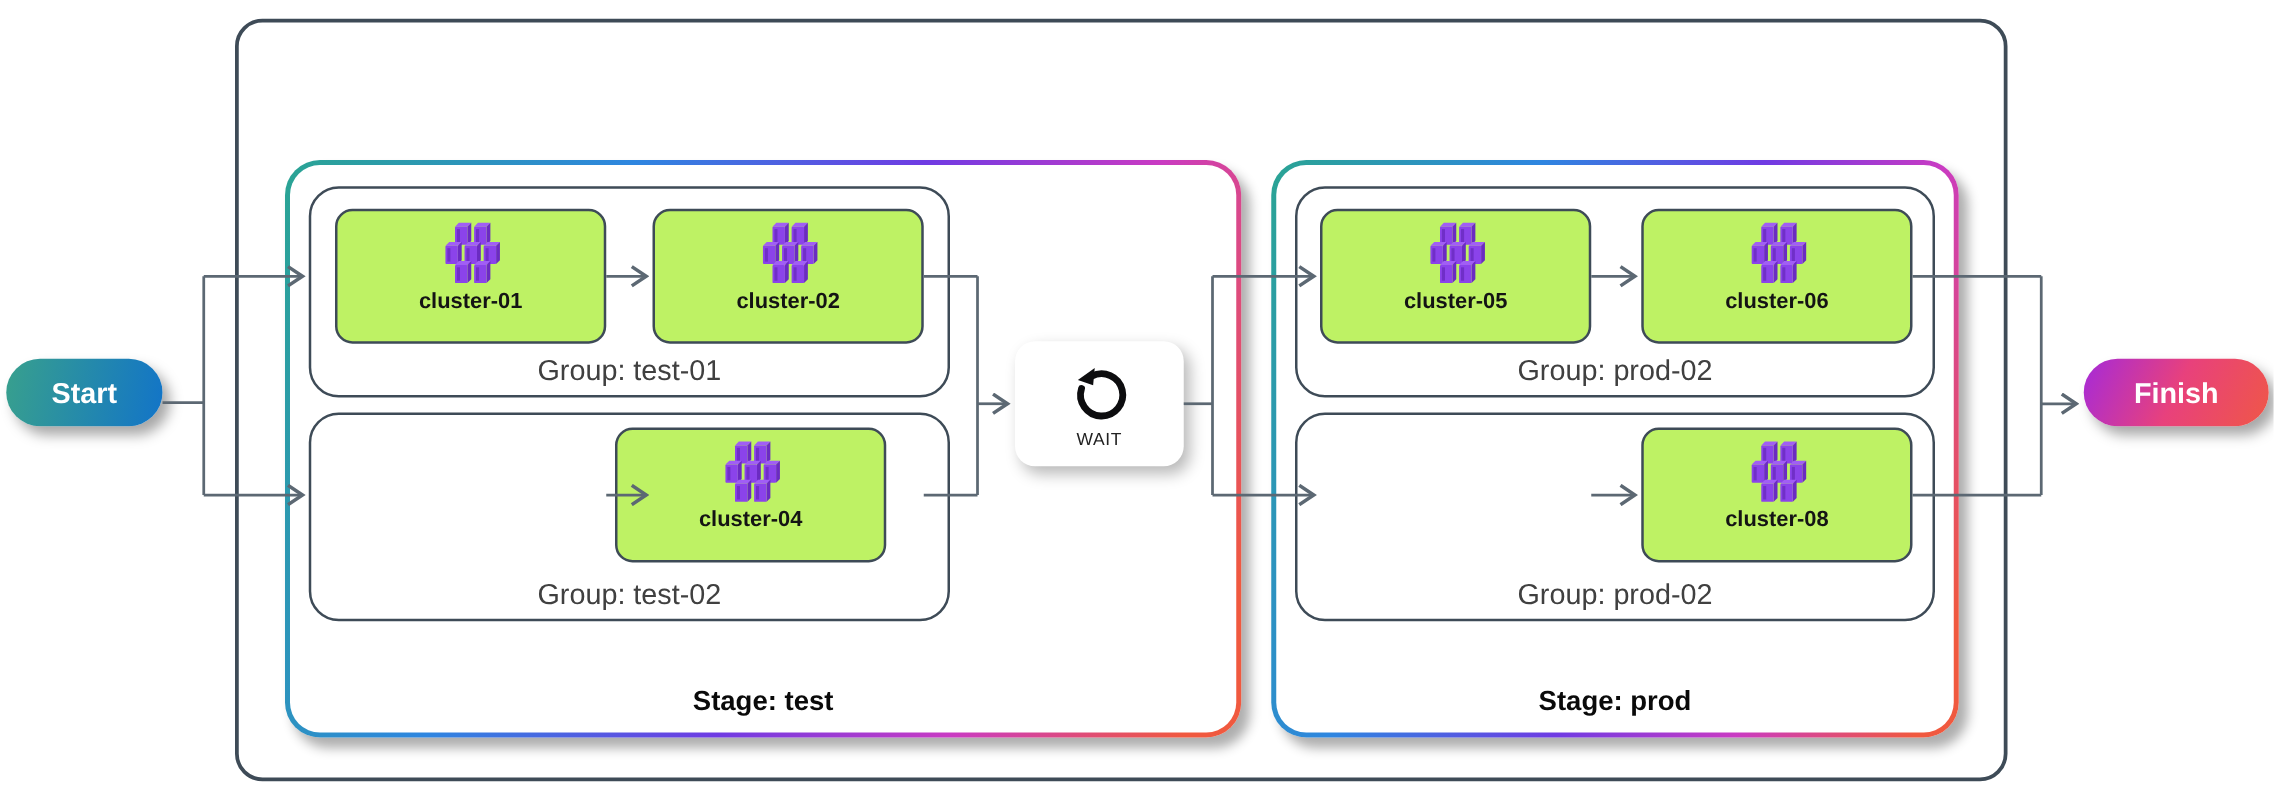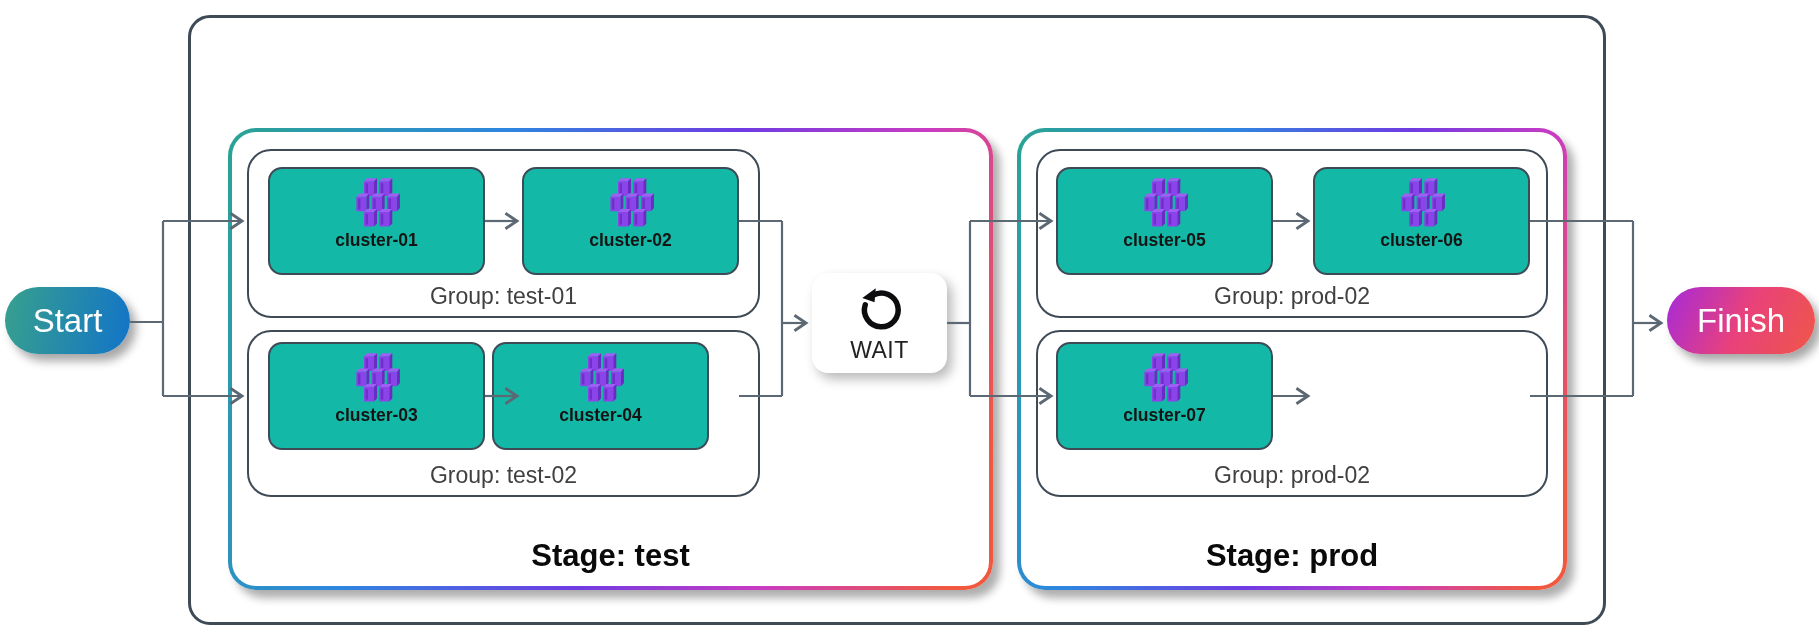--- a/index.html
+++ b/index.html
@@ -18,53 +18,53 @@
   }
   
   .stage{
     position:absolute;border-radius:28px;z-index:2;
     background:linear-gradient(110deg,var(--stage_gradient));
     box-shadow:7px 8px 9px rgba(0,0,0,.32);
   }
   .stage-inner{position:absolute;inset:4px;background:#fff;border-radius:24px;}
   .stage-label{
     position:absolute;left:0;bottom:16px;width:100%;text-align:center;
-    font-size:31px;font-weight:bold;color:#0a0a0a;
+    font-size:22px;font-weight:bold;color:#0a0a0a;
   }
   .stage-test{left:228px;top:128px;width:765px;height:462px;}
   .stage-prod{left:1017px;top:128px;width:550px;height:462px;}
   
   .group{
     position:absolute;border:2.5px solid var(--box_border);border-radius:24px;
     background:#fff;box-sizing:border-box;z-index:3;
   }
   .group-label{
     position:absolute;left:0;bottom:6px;width:100%;text-align:center;
     font-size:23px;font-weight:400;color:#404040;
   }
   
   .cluster{
     position:absolute;width:217px;height:108px;border:2.5px solid var(--box_border);
-    border-radius:14px;background:#14b8a6;box-sizing:border-box;z-index:4;
+    border-radius:14px;background:#bef264;box-sizing:border-box;z-index:4;
     display:flex;flex-direction:column;align-items:center;justify-content:flex-start;
   }
   .cluster svg{margin-top:7px;}
   .cluster-label{font-size:17.5px;font-weight:bold;color:#141414;margin-top:2px;}
   
   .wait{
     position:absolute;left:812px;top:273px;width:135px;height:100px;background:#fff;
     border-radius:16px;box-shadow:5px 6px 12px rgba(0,0,0,.28);z-index:4;
     display:flex;flex-direction:column;align-items:center;justify-content:center;
   }
-  .wait-label{font-size:23px;color:#222;letter-spacing:.5px;margin-top:1px;}
+  .wait-label{font-size:14px;color:#222;letter-spacing:.5px;margin-top:1px;}
   
   .pill{
-    position:absolute;top:287px;height:67px;border-radius:36px;z-index:5;
+    position:absolute;top:287px;height:54px;border-radius:36px;z-index:5;
     display:flex;align-items:center;justify-content:center;
-    color:#fff;font-size:33px;font-weight:normal;
+    color:#fff;font-size:23px;font-weight:bold;
     box-shadow:6px 7px 10px rgba(0,0,0,.35);
   }
   .pill-start{left:5px;width:125px;background:linear-gradient(100deg,var(--start_gradient));}
   .pill-finish{left:1667px;width:148px;background:linear-gradient(115deg,var(--finish_gradient));}
   
   .connectors{position:absolute;left:0;top:0;z-index:6;pointer-events:none;}
   .flow{stroke:var(--connector_color);stroke-width:2.2;fill:none;}
   
   .cube-front{fill:var(--cube_front);}
   .cube-side{fill:var(--cube_side);}
@@ -131,49 +131,43 @@
         <use href="#cluster-icon"></use>
       </svg>
     <div class="cluster-label">cluster-01</div>
   </div>
   <div class="cluster" style="left:522px;top:167px">
     <svg width="56" height="52" viewBox="0 0 68 68">
         <use href="#cluster-icon"></use>
       </svg>
     <div class="cluster-label">cluster-02</div>
   </div>
-  <div class="cluster" style="left:268px;top:342px">
-    <svg width="56" height="52" viewBox="0 0 68 68">
-        <use href="#cluster-icon"></use>
-      </svg>
-    <div class="cluster-label">cluster-03</div>
-  </div>
   <div class="cluster" style="left:492px;top:342px">
     <svg width="56" height="52" viewBox="0 0 68 68">
         <use href="#cluster-icon"></use>
       </svg>
     <div class="cluster-label">cluster-04</div>
   </div>
   <div class="cluster" style="left:1056px;top:167px">
     <svg width="56" height="52" viewBox="0 0 68 68">
         <use href="#cluster-icon"></use>
       </svg>
     <div class="cluster-label">cluster-05</div>
   </div>
   <div class="cluster" style="left:1313px;top:167px">
     <svg width="56" height="52" viewBox="0 0 68 68">
         <use href="#cluster-icon"></use>
       </svg>
     <div class="cluster-label">cluster-06</div>
   </div>
-  <div class="cluster" style="left:1056px;top:342px">
-    <svg width="56" height="52" viewBox="0 0 68 68">
-        <use href="#cluster-icon"></use>
-      </svg>
-    <div class="cluster-label">cluster-07</div>
+  <div class="cluster" style="left:1313px;top:342px">
+    <svg width="56" height="52" viewBox="0 0 68 68">
+        <use href="#cluster-icon"></use>
+      </svg>
+    <div class="cluster-label">cluster-08</div>
   </div>
 
   <div class="wait">
     <svg width="54" height="54" viewBox="0 0 64 64">
       <path class="wait-icon-stroke" d="M 14.5 27 A 20 20 0 1 0 24 15.5"></path>
       <polygon class="wait-icon-fill" points="11,19 27,7.5 25.5,24"></polygon>
     </svg>
     <div class="wait-label">WAIT</div>
   </div>
 

